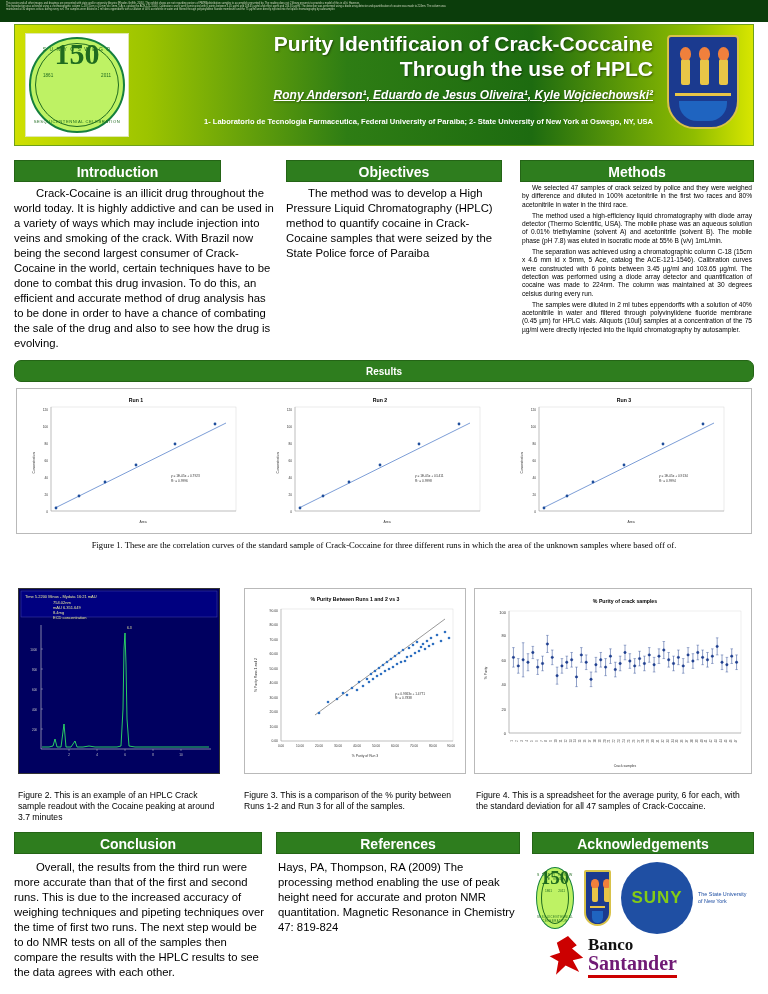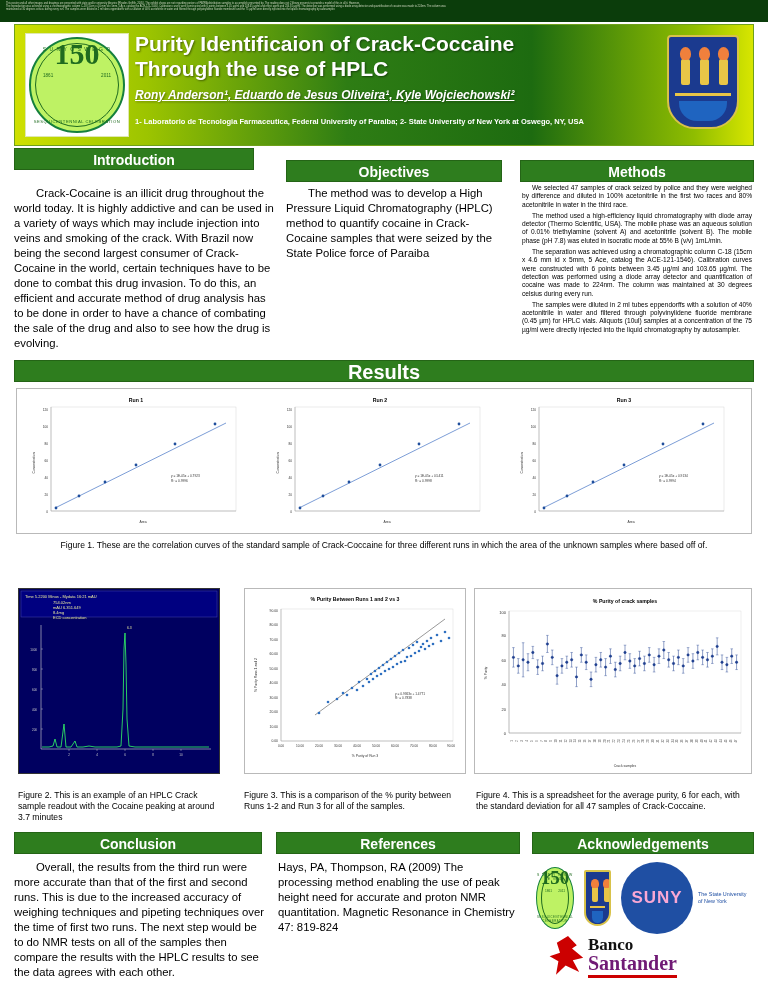--- a/index.html
+++ b/index.html
@@ -50,21 +50,21 @@
   }
   .seal-right {
     position: absolute;
     right: 10px; top: 10px;
     width: 76px; height: 98px;
   }
   .title-block {
     position: absolute;
     left: 120px; right: 100px;
     top: 6px;
-    text-align: left;
+    text-align: right;
     color: #ffffff;
   }
   .ptitle {
     font-size: 21px;
     font-weight: bold;
     line-height: 25px;
     text-shadow: 1px 1px 2px rgba(0,0,0,.45);
   }
   .pauthors {
     margin-top: 6px;
@@ -87,21 +87,21 @@
     position: absolute;
     background: #2e7d1e;
     color: #ffffff;
     font-size: 14px;
     font-weight: bold;
     text-align: center;
     line-height: 22px;
     height: 22px;
     border: 1px solid #246416;
   }
-  .secbar.wide { font-size: 20px; }
+  .secbar.wide { font-size: 10px; border-radius: 7px; }
 
   .body-text {
     position: absolute;
     font-size: 11.3px;
     line-height: 15px;
     color: #000000;
     text-align: left;
   }
   .body-text.indent { text-indent: 22px; }
   .small-text {
@@ -112,21 +112,21 @@
     text-align: justify;
   }
   .small-text p { margin: 0 0 3px 0; text-indent: 10px; }
 
   .caption {
     position: absolute;
     font-size: 8.6px;
     line-height: 11px;
     color: #000000;
   }
-  .caption.center { text-align: center; }
+  .caption.center { text-align: center; font-family: Liberation Serif, serif; }
 
   .panel-border { border: 1px solid #b9b9b9; background:#fff; }
 
   
   svg { display: block; }
 
   .logo-circle-seal {
     width: 96px; height: 96px;
     border-radius: 50%;
     background: #bef264;
@@ -171,21 +171,21 @@
   .crest .torch {
     position: absolute; width: 9px; height: 26px; background: #e8c547;
     border-radius: 2px; top: 22px;
   }
   .crest .flame {
     position:absolute; width:11px;height:13px;background:#f0803c;border-radius:50% 50% 40% 40%;top:10px;
   }
 
   .suny-logo {
     width: 72px; height: 72px; border-radius: 50%;
-    background: #1f4fa3; color: #f9a8d4;
+    background: #1f4fa3; color: #84cc16;
     display:flex; align-items:center; justify-content:center;
     font-size: 17px; font-weight: bold; letter-spacing: 1px;
   }
 
   .santander {
     display: flex; align-items: center; gap: 0;
   }
   .sant-flame {
     width: 40px; height: 42px;
     background: #cc0000;
@@ -246,21 +246,21 @@
         <div class="torch" style="left:31px;"></div>
           <div class="flame" style="left:30px;"></div>
         <div class="torch" style="left:50px;"></div>
           <div class="flame" style="left:49px;"></div>
         <div style="position:absolute;left:6px;right:6px;top:56px;height:3px;background:#e8c547;"></div>
         <div style="position:absolute;left:10px;right:10px;top:64px;height:20px;background:#1f64c0;border-radius:0 0 18px 18px;"></div>
       </div>
     </div>
   </div>
 
-  <div class="secbar" style="left:14px; top:148px; width:240px;">Introduction</div>
+  <div class="secbar" style="left:14px; top:160px; width:207px;">Introduction</div>
   <div class="body-text indent" style="left:14px; top:186px; width:262px;">Crack-Cocaine is an illicit drug throughout the world today. It is highly addictive and can be used in a variety of ways which may include injection into veins and smoking of the crack. With Brazil now being the second largest consumer of Crack-Cocaine in the world, certain techniques  have to be done to combat this drug invasion.  To do this, an efficient and accurate method of drug analysis has to be done in order to have a chance of combating the sale of the drug and also to see how the drug is evolving.</div>
 
   <div class="secbar" style="left:286px; top:160px; width:216px;">Objectives</div>
   <div class="body-text indent" style="left:286px; top:186px; width:222px;">The method was to develop a High Pressure Liquid Chromatography (HPLC) method to quantify cocaine in Crack-Cocaine samples that were seized by the State Police force of Paraiba</div>
 
   <div class="secbar" style="left:520px; top:160px; width:234px;">Methods</div>
   <div class="small-text" style="left:522px; top:184px; width:230px;">
     <p>We selected 47 samples of crack seized by police and they were weighed by difference and diluted in 100% acetonitrile in the first two races and 80% acetonitrile in water in the third race.</p>
     <p>The method used a high-efficiency liquid chromatography with diode array detector (Thermo Scientific, USA). The mobile phase was an aqueous solution of 0.01% triethylamine (solvent A) and acetonitrile (solvent B). The mobile phase (pH 7.8) was eluted in isocratic mode at 55% B (v/v) 1mL/min.</p>
     <p>The separation was achieved using a chromatographic column C-18 (15cm x 4.6 mm id x 5mm, 5 Ace, catalog the ACE-121-1546). Calibration curves were constructed with 6 points between 3.45 µg/ml and 103.65 µg/ml. The detection was performed using a diode array detector and quantification of cocaine was made to 224nm. The column was maintained at 30 degrees celsius during every run.</p>

